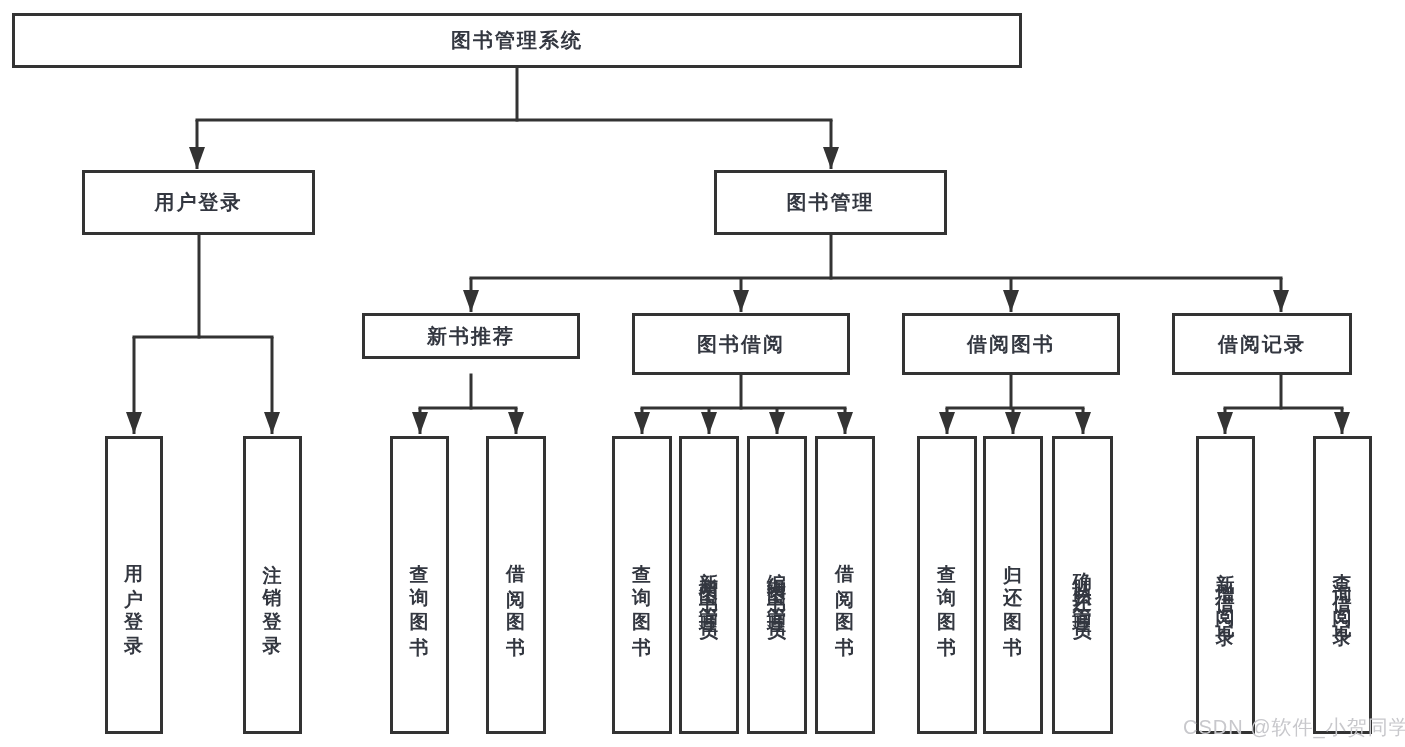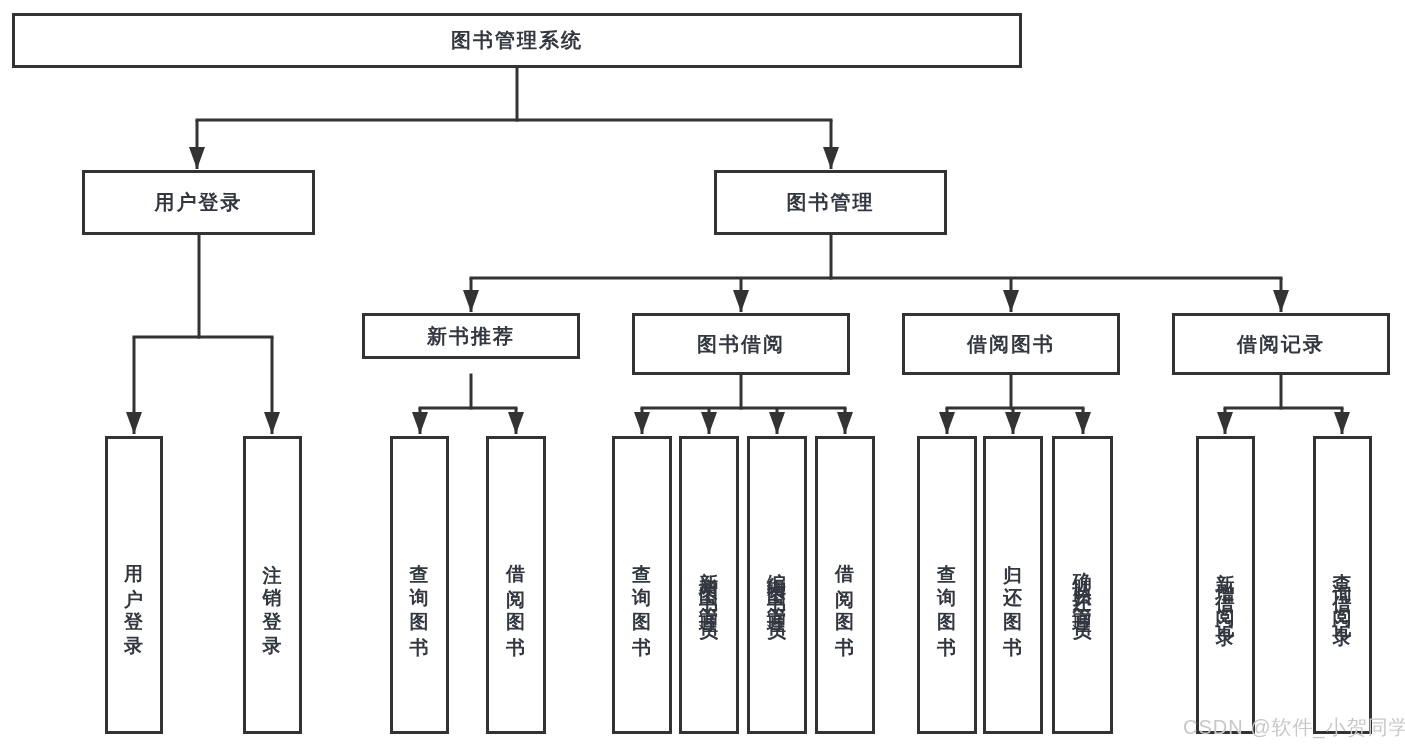--- a/index.html
+++ b/index.html
@@ -125,21 +125,21 @@
 
   <div class="box h" style="left:362px; top:313px; width:218px; height:46px;">
     <span>新书推荐</span>
   </div>
   <div class="box h" style="left:632px; top:313px; width:218px; height:62px;">
     <span>图书借阅</span>
   </div>
   <div class="box h" style="left:902px; top:313px; width:218px; height:62px;">
     <span>借阅图书</span>
   </div>
-  <div class="box h" style="left:1172px; top:313px; width:218px; height:62px;">
+  <div class="box h" style="left:1172px; top:313px; width:180px; height:62px;">
     <span>借阅记录</span>
   </div>
 
   <div class="box leaf ls4" style="left:105px; top:436px; width:58px; height:298px;">
     <span>用户登录</span>
   </div>
   <div class="box leaf ls4" style="left:243px; top:436px; width:59px; height:298px;">
     <span>注销登录</span>
   </div>
 

